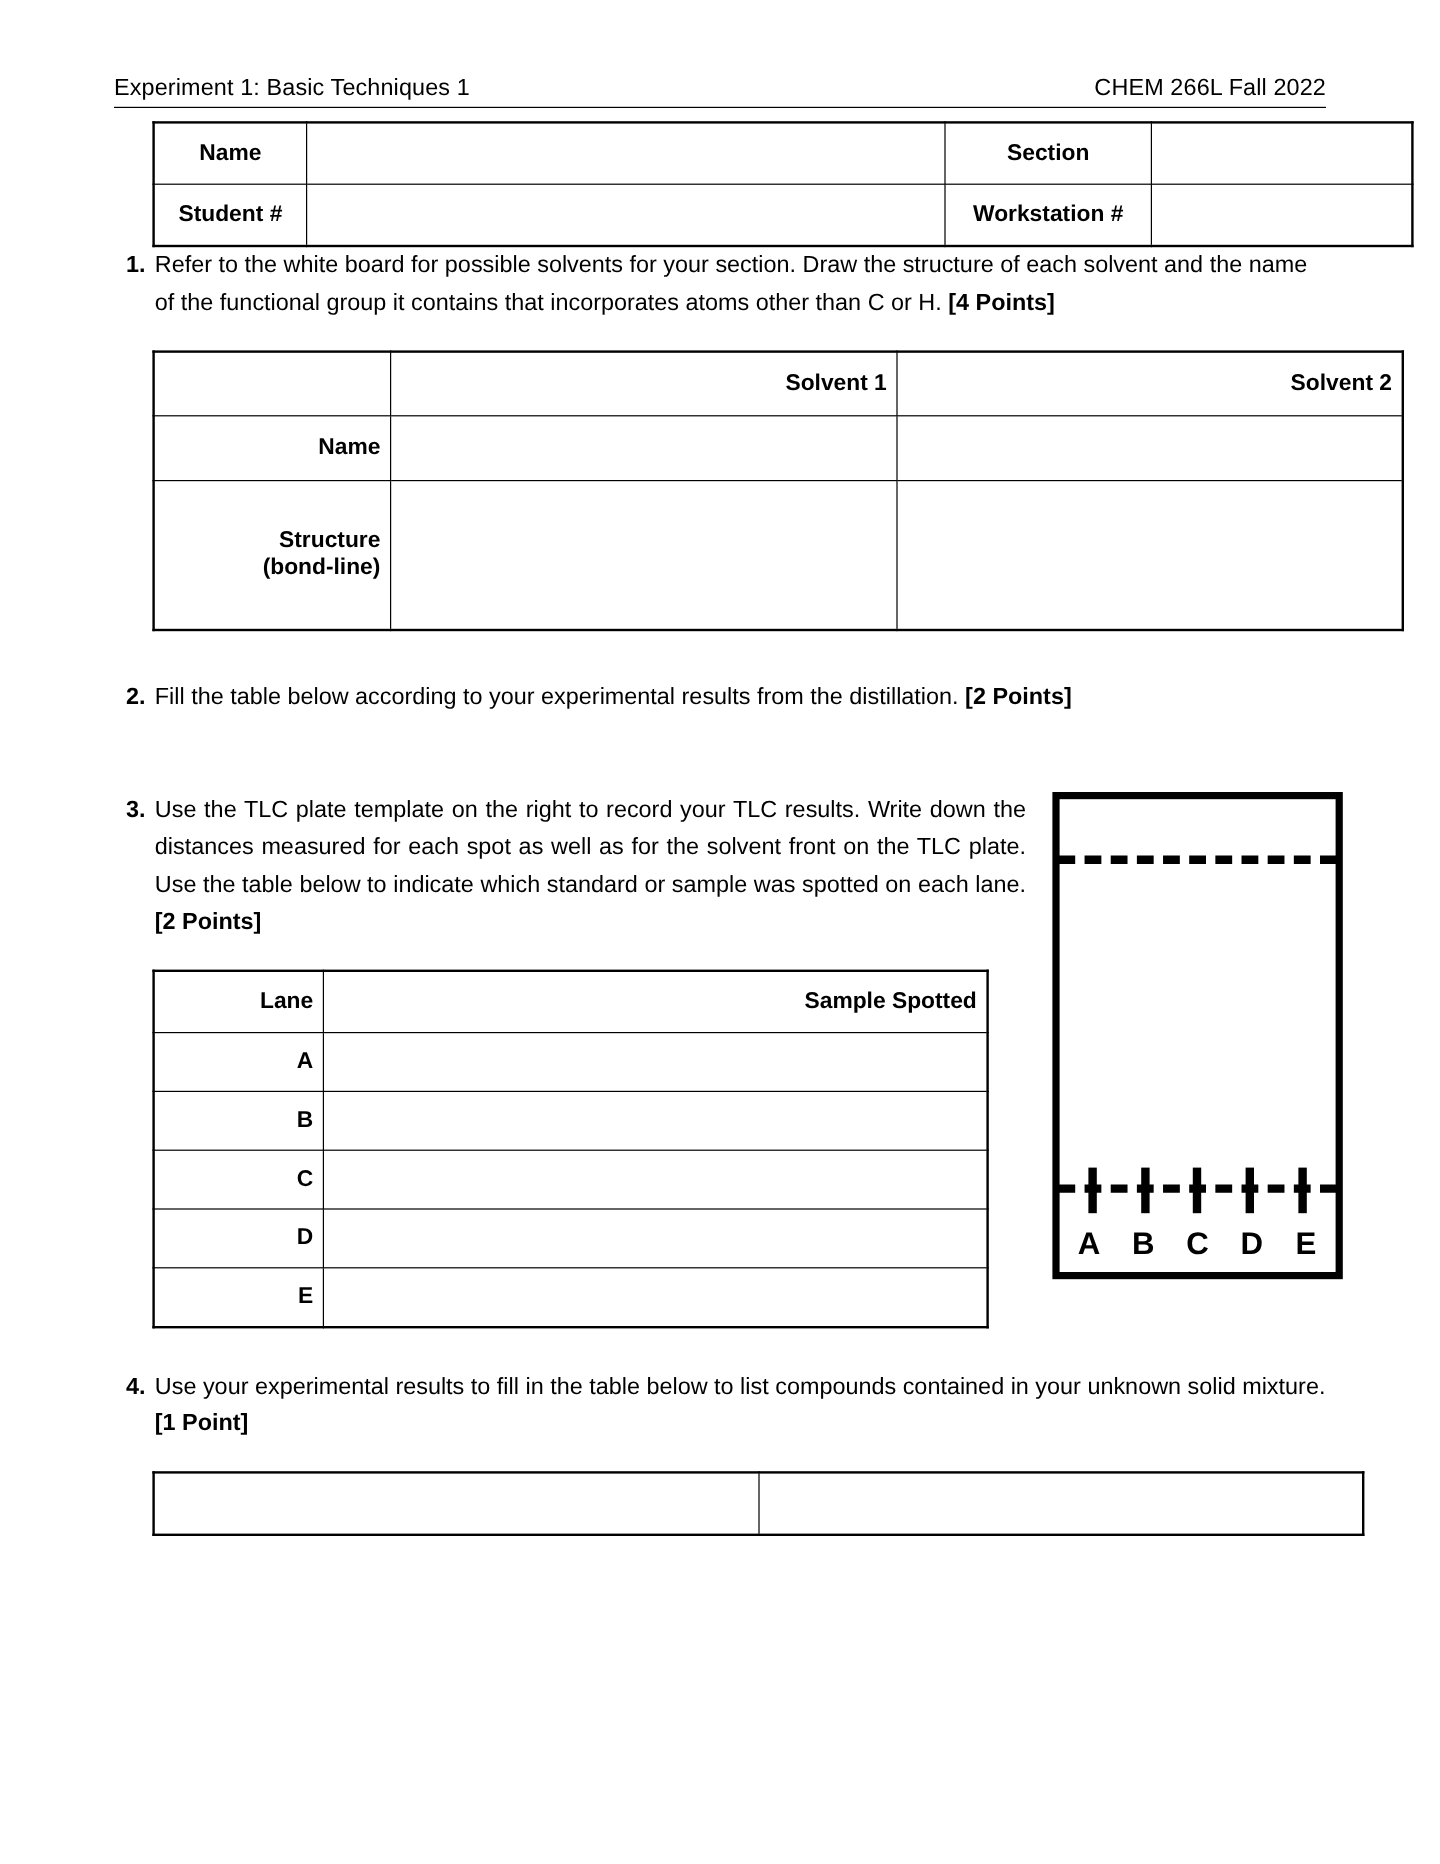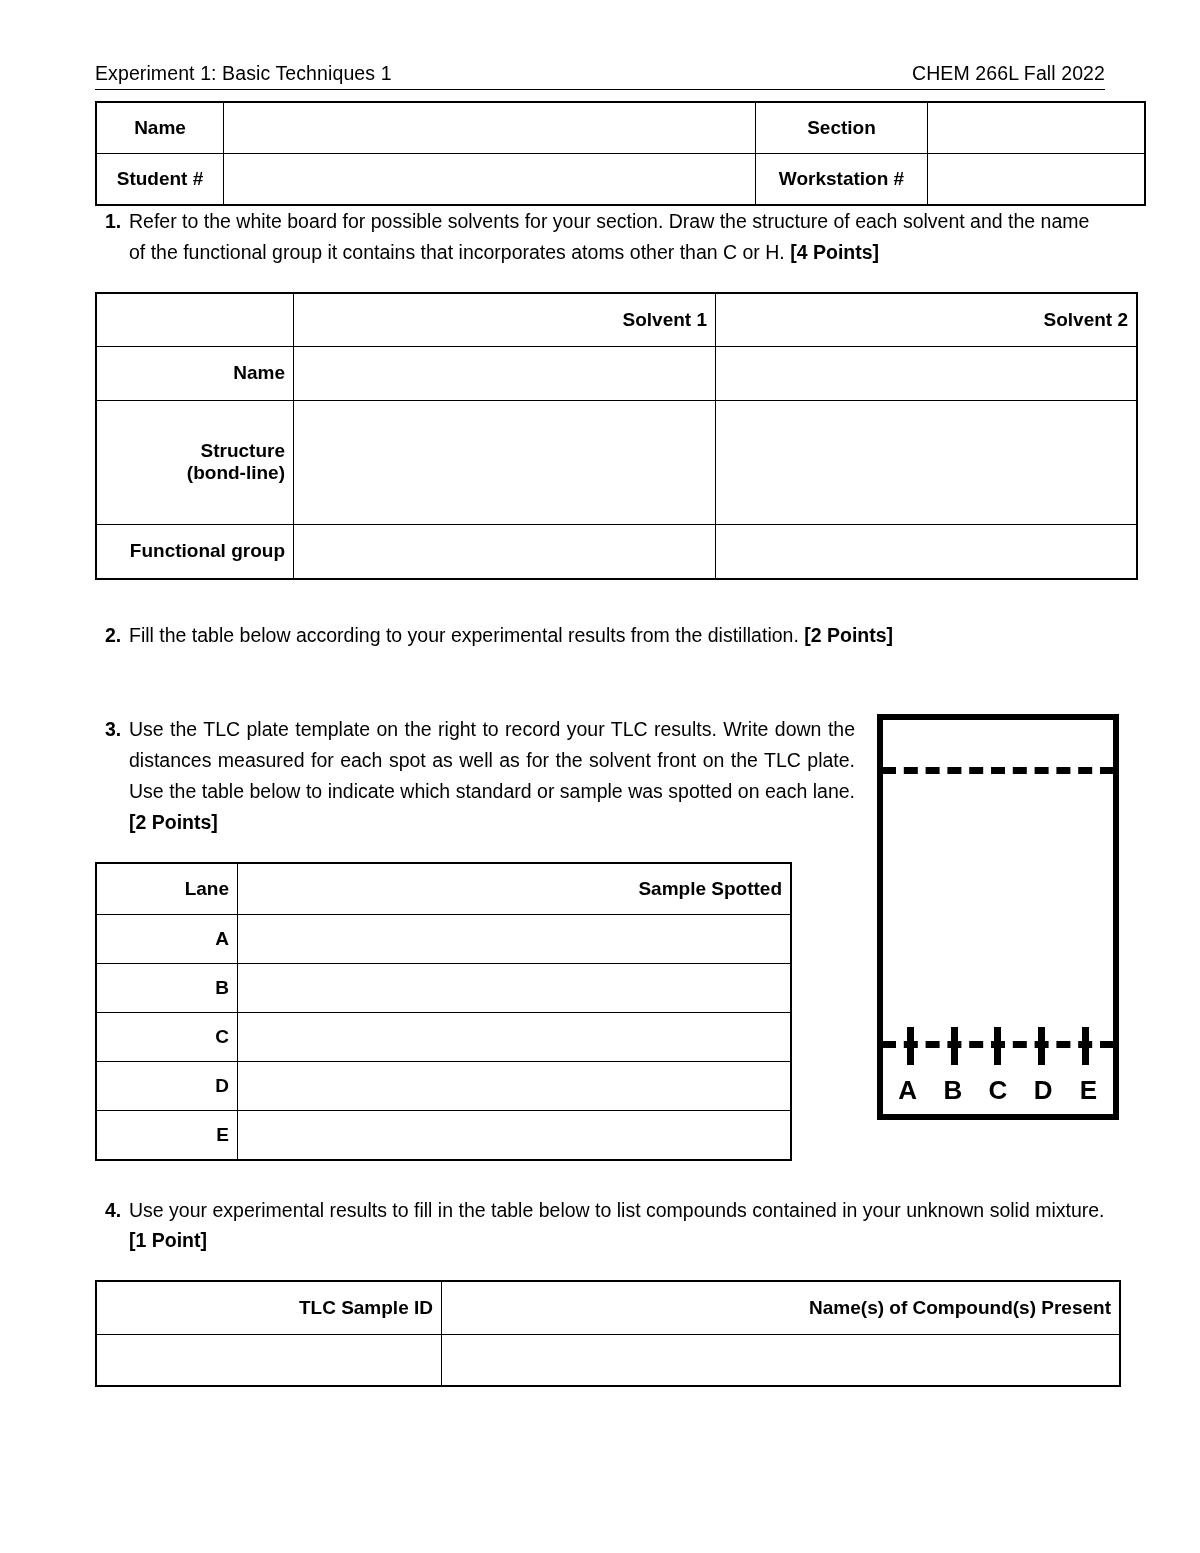--- a/index.html
+++ b/index.html
@@ -38,20 +38,21 @@
     border-bottom: 1.5px solid #000;
     margin-bottom: 11px;
   }
   .doc-header .right { text-align: right; }
 
   
   table.grid {
     border-collapse: collapse;
     width: 100%;
     table-layout: fixed;
+    margin-left: 32px;
   }
   table.grid td, table.grid th {
     border: 1.6px solid #000;
     font-size: 19px;
     font-weight: bold;
     padding: 5px 8px;
     vertical-align: middle;
     text-align: right;
     background: #fff;
   }
@@ -208,25 +209,20 @@
         <tr>
           <td style="height:43px">Name</td>
           <td class="empty"></td>
           <td class="empty"></td>
         </tr>
         <tr>
           <td style="height:113px">
             <div>Structure</div>
             <div>(bond-line)</div>
           </td>
-          <td class="empty"></td>
-          <td class="empty"></td>
-        </tr>
-        <tr>
-          <td style="height:43px">Functional group</td>
           <td class="empty"></td>
           <td class="empty"></td>
         </tr>
       </tbody>
     </table>
 
     <div class="sp-40"></div>
 
     <div class="q">
       <div class="num">2.</div>
@@ -304,24 +300,20 @@
     <div class="q">
       <div class="num">4.</div>
       <div class="txt"><span>Use your experimental results to fill in the table below to list compounds contained in your unknown solid mixture.  </span><b>[1 Point]</b></div>
     </div>
 
     <div class="sp-12"></div>
 
     <table class="grid outer-thick">
       <tbody>
         <tr>
-          <td style="width:328px;height:42px">TLC Sample ID</td>
-          <td style="width:661px">Name(s) of Compound(s) Present</td>
-        </tr>
-        <tr>
           <td class="empty" style="height:40px"></td>
           <td class="empty"></td>
         </tr>
       </tbody>
     </table>
 
   </div>
 </div>
 
 </body></html>

